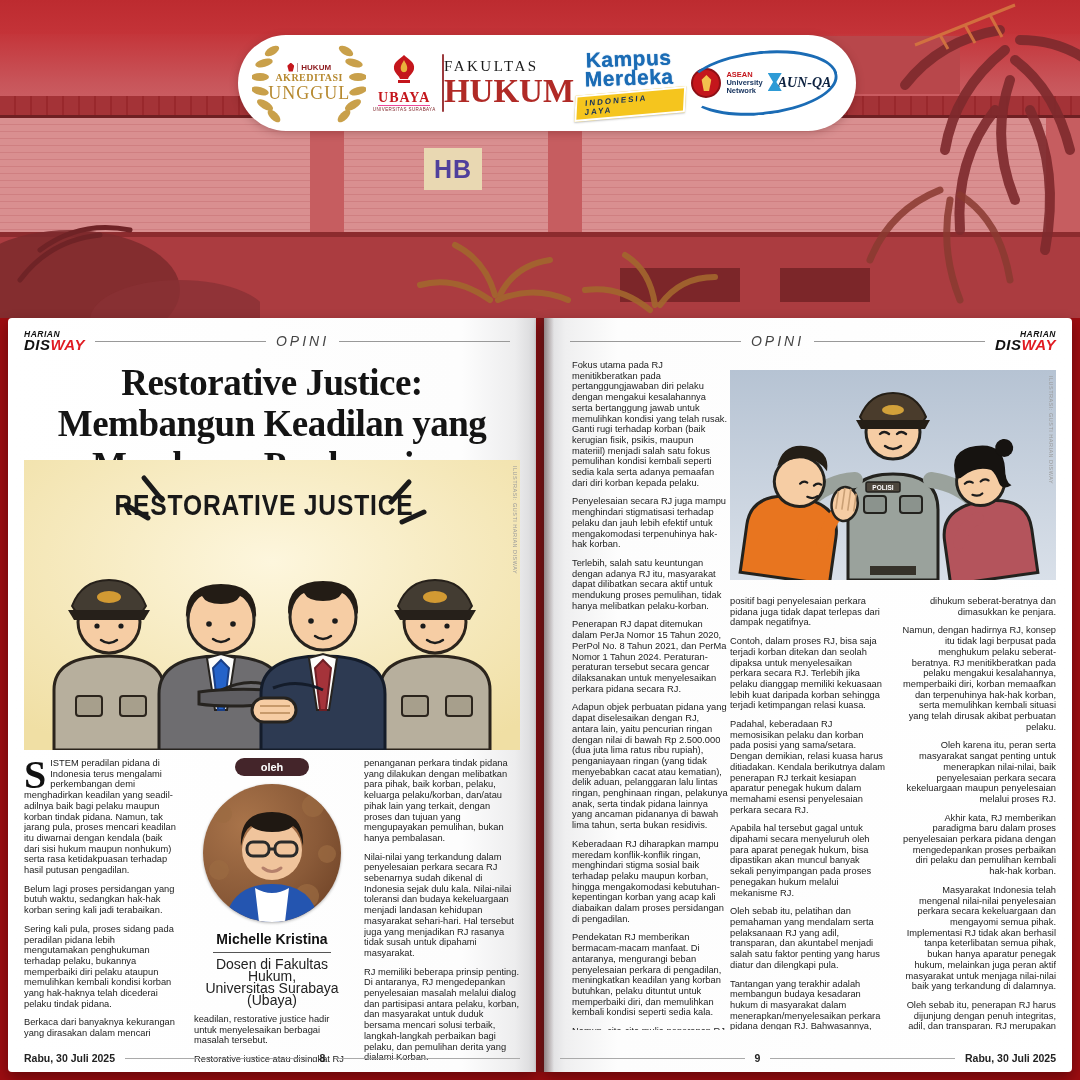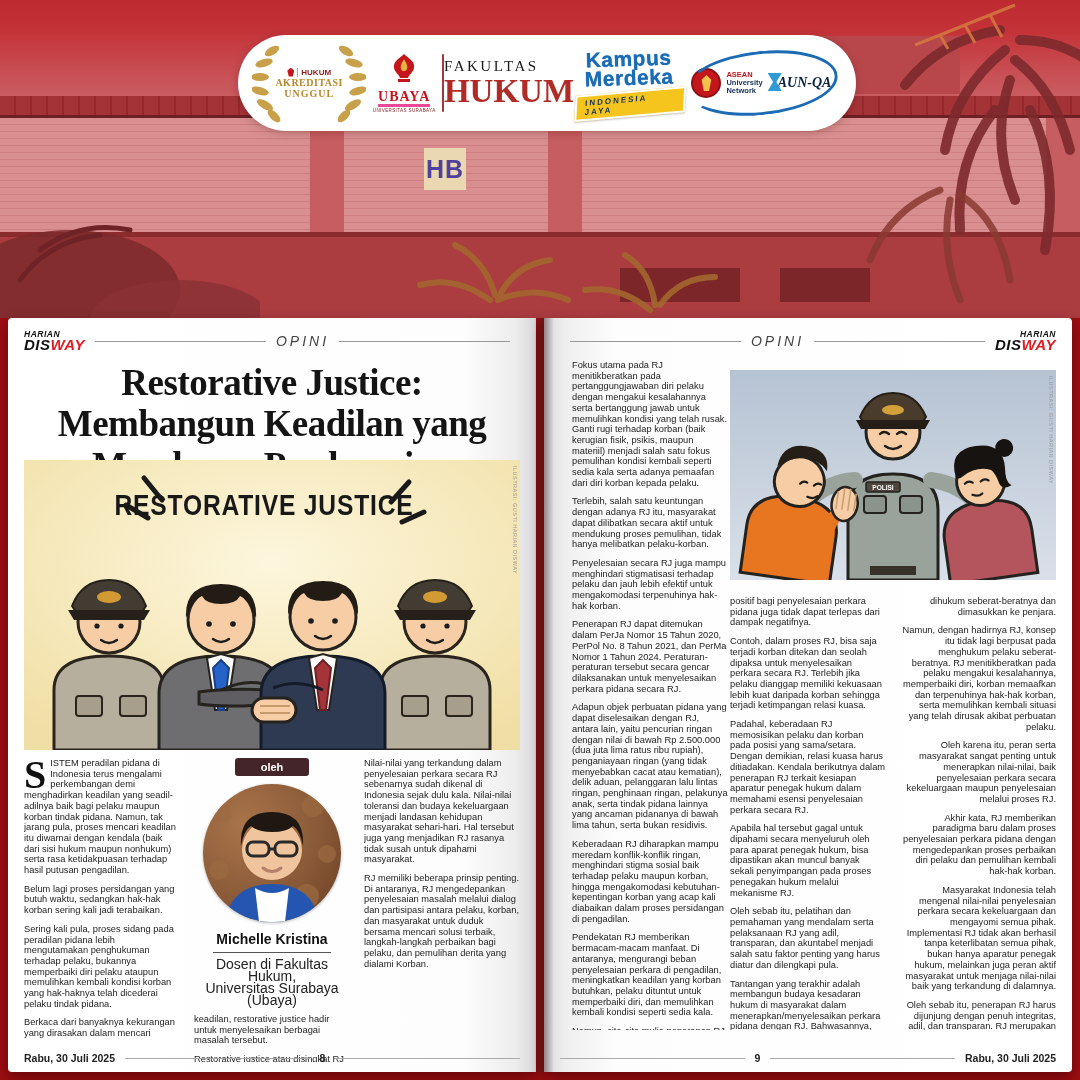--- a/index.html
+++ b/index.html
@@ -15,41 +15,41 @@
   .hero-window2 { position:absolute; top:36px; left:700px; width:260px; height:58px; background:#b8474b; }
   .hero-tilestrip { position:absolute; top:96px; left:0; right:0; height:22px;
     background:repeating-linear-gradient(90deg,#a43337 0 14px,#99282c 14px 16px); }
   .hero-band { position:absolute; top:118px; left:0; right:0; height:116px;
     background:repeating-linear-gradient(180deg,#d98f90 0 6px,#cf7f81 6px 7px); }
   .hero-band .vstripe { position:absolute; top:0; bottom:0; width:34px; background:#c65d60; }
   .hero-rail-top { position:absolute; top:115px; left:0; right:0; height:4px; background:#6e1f22; }
   .hero-rail-bot { position:absolute; top:232px; left:0; right:0; height:5px; background:#8c2b2e; }
   .hero-lower { position:absolute; top:237px; left:0; right:0; height:81px; background:#ab3c40; }
   .hero-slit { position:absolute; top:268px; height:34px; background:#7c2629; }
-  .hb-sign { position:absolute; top:148px; left:424px; width:42px; height:42px; background:#e9d8b2;
+  .hb-sign { position:absolute; top:148px; left:424px; width:58px; height:42px; background:#e9d8b2;
     color:#50409c; font-weight:bold; font-size:25px; display:flex; align-items:center; justify-content:center;
     letter-spacing:1px; }
   .hero svg.flora { position:absolute; }
 
   
   .pill-banner { position:absolute; top:35px; left:238px; width:618px; height:96px; background:#fff;
     border-radius:52px; z-index:9; display:flex; align-items:center; justify-content:space-between;
     padding:6px 18px 6px 14px; box-shadow:0 2px 8px rgba(60,0,0,.25); }
   .akr { position:relative; width:118px; height:84px; display:flex; flex-direction:column;
     align-items:center; justify-content:center; }
   .akr-small { display:flex; align-items:center; gap:3px; font-size:8px; font-weight:bold; color:#8d1a1e; }
   .akr-crest { width:7px; height:9px; background:#c4161c; clip-path:polygon(50% 0,100% 35%,78% 100%,22% 100%,0 35%); }
   .akr-sep { width:1px; height:9px; background:#b99; }
   .akr-l1 { font-family:"Liberation Serif",serif; font-weight:bold; color:#b6892f; font-size:10px; letter-spacing:.5px;text-align:right; }
-  .akr-l2 { font-family:"Liberation Serif",serif; font-weight:bold; color:#b6892f; font-size:10px; letter-spacing:1px; }
+  .akr-l2 { font-family:"Liberation Serif",serif; font-weight:normal; color:#b6892f; font-size:18px; letter-spacing:1px; }
   .laurel { position:absolute; top:2px; width:30px; height:80px; }
   .laurel.left { left:0; } .laurel.right { right:0; transform:scaleX(-1); }
   .ubaya { display:flex; flex-direction:column; align-items:center; width:78px; }
   .ubaya-name { font-family:"Liberation Serif",serif; font-weight:bold; color:#c4161c; font-size:14px;
-    letter-spacing:1px; border-bottom:3px solid #ec4899; line-height:1.1; }
+    letter-spacing:1px; border-bottom:1px solid #ec4899; line-height:1.1; }
   .ubaya-sub { font-size:4.5px; color:#7a1d20; letter-spacing:.4px; margin-top:1px; }
   .banner-divider { width:2px; height:58px; background:#9c3a3d; border-radius:1px; }
   .fh { display:flex; flex-direction:column; line-height:1; }
   .fh-1 { font-family:"Liberation Serif",serif; color:#1a1a1a; font-size:15px; letter-spacing:2.5px; }
   .fh-2 { font-family:"Liberation Serif",serif; color:#b02a26; font-weight:bold; font-size:33px; margin-top:1px; }
   .km { display:flex; flex-direction:column; align-items:center; transform:rotate(-2deg); }
   .km-w { color:#1b6cb5; font-weight:bold; font-size:21px; line-height:.92; letter-spacing:.5px;
     text-shadow:0 0 1px #1b6cb5; }
   .km-ribbon { margin-top:3px; background:#f5c51e; border:2px solid #fff; box-shadow:0 1px 2px rgba(0,0,0,.25);
     color:#14315c; font-weight:bold; font-size:8px; letter-spacing:2px; padding:2px 8px; transform:rotate(-3deg) skewX(-8deg); }
@@ -99,21 +99,21 @@
 
   .cols { position:relative; margin-top:8px; height:312px; }
   .col { position:absolute; top:0; bottom:8px; width:156px; overflow:hidden; }
   .col.c1 { left:0; } .col.c2 { left:170px; } .col.c3 { left:340px; }
   .col p { font-size:9.3px; line-height:10.7px; color:#1c1c1c; margin-bottom:8px; text-align:left; }
   .dropcap-first p:first-child::first-letter { float:left; font-family:"Liberation Serif",serif;
     font-size:40px; line-height:30px; padding:2px 4px 0 0; font-weight:bold; color:#111; }
 
   .author-card { display:flex; flex-direction:column; align-items:center; margin-bottom:8px; }
   .oleh-pill { background:#44252a; color:#fff; font-size:11px; font-weight:bold; padding:3px 26px;
-    border-radius:3px; }
+    border-radius:9px; }
   .avatar { margin-top:8px; width:138px; height:138px; border-radius:50%; overflow:hidden;
     box-shadow:0 1px 3px rgba(0,0,0,.3); }
   .author-name { margin-top:9px; font-weight:bold; font-size:14px; color:#111; }
   .author-sep { margin-top:5px; width:118px; height:1px; background:#555; }
   .author-title { margin-top:5px; font-size:14px; line-height:12px; color:#222; text-align:center; }
 
   .page-footer { position:absolute; left:16px; right:16px; bottom:8px; display:flex; align-items:center;
     gap:10px; font-size:10.5px; font-weight:bold; color:#222; }
   .frule { flex:1; height:1px; background:#aaa; }
   .pageno { font-size:10.5px; font-weight:bold; color:#222; }
@@ -396,20 +396,21 @@
             <span data-name="author-title-line1">Dosen di Fakultas Hukum,</span><br>
             <span data-name="author-title-line2">Universitas Surabaya (Ubaya)</span>
           </div>
         </div>
         <div data-name="text-column-2-body">
             <p data-name="body-paragraph">keadilan, restorative justice hadir untuk menyelesaikan berbagai masalah tersebut.</p>
             <p data-name="body-paragraph">Restorative justice atau disingkat RJ merupakan pendekatan dalam</p>
           </div>
       </div>
       <div class="col c3" data-name="text-column-3">
+          <p data-name="body-paragraph">penanganan perkara tindak pidana yang dilakukan dengan melibatkan para pihak, baik korban, pelaku, keluarga pelaku/korban, dan/atau pihak lain yang terkait, dengan proses dan tujuan yang mengupayakan pemulihan, bukan hanya pembalasan.</p>
           <p data-name="body-paragraph">Nilai-nilai yang terkandung dalam penyelesaian perkara secara RJ sebenarnya sudah dikenal di Indonesia sejak dulu kala. Nilai-nilai toleransi dan budaya kekeluargaan menjadi landasan kehidupan masyarakat sehari-hari. Hal tersebut juga yang menjadikan RJ rasanya tidak susah untuk dipahami masyarakat.</p>
           <p data-name="body-paragraph">RJ memiliki beberapa prinsip penting. Di antaranya, RJ mengedepankan penyelesaian masalah melalui dialog dan partisipasi antara pelaku, korban, dan masyarakat untuk duduk bersama mencari solusi terbaik, langkah-langkah perbaikan bagi pelaku, dan pemulihan derita yang dialami Korban.</p>
         </div>
     </div>
 
     <div class="page-footer" data-name="left-page-footer">
       <span data-name="footer-date">Rabu, 30 Juli 2025</span>
       <div class="frule" data-name="rule"></div>
       <span class="pageno" data-name="page-number">8</span>
       <div class="frule" data-name="rule"></div>
@@ -423,22 +424,22 @@
       <div class="opini-rule" data-name="rule"></div>
       <div class="brand" style="text-align:right" data-name="harian-disway-logo">
         <span class="b1" data-name="brand-harian">HARIAN</span>
         <span class="b2" data-name="brand-disway"><span data-name="brand-dis">DIS</span><span class="way" data-name="brand-way">WAY</span></span>
       </div>
     </div>
 
     <div class="rp-body" data-name="right-page-body">
       <div class="rp-col rp-c1" data-name="text-column-1">
           <p data-name="body-paragraph">Fokus utama pada RJ menitikberatkan pada pertanggungjawaban diri pelaku dengan mengakui kesalahannya serta bertanggung jawab untuk memulihkan kondisi yang telah rusak. Ganti rugi terhadap korban (baik kerugian fisik, psikis, maupun materiil) menjadi salah satu fokus pemulihan kondisi kembali seperti sedia kala serta adanya pemaafan dari diri korban kepada pelaku.</p>
+          <p data-name="body-paragraph">Penyelesaian secara RJ juga mampu menghindari stigmatisasi terhadap pelaku dan jauh lebih efektif untuk mengakomodasi terpenuhinya hak-hak korban.</p>
           <p data-name="body-paragraph">Terlebih, salah satu keuntungan dengan adanya RJ itu, masyarakat dapat dilibatkan secara aktif untuk mendukung proses pemulihan, tidak hanya melibatkan pelaku-korban.</p>
-          <p data-name="body-paragraph">Penyelesaian secara RJ juga mampu menghindari stigmatisasi terhadap pelaku dan jauh lebih efektif untuk mengakomodasi terpenuhinya hak-hak korban.</p>
           <p data-name="body-paragraph">Penerapan RJ dapat ditemukan dalam PerJa Nomor 15 Tahun 2020, PerPol No. 8 Tahun 2021, dan PerMa Nomor 1 Tahun 2024. Peraturan-peraturan tersebut secara gencar dilaksanakan untuk menyelesaikan perkara pidana secara RJ.</p>
           <p data-name="body-paragraph">Adapun objek perbuatan pidana yang dapat diselesaikan dengan RJ, antara lain, yaitu pencurian ringan dengan nilai di bawah Rp 2.500.000 (dua juta lima ratus ribu rupiah), penganiayaan ringan (yang tidak menyebabkan cacat atau kematian), delik aduan, pelanggaran lalu lintas ringan, penghinaan ringan, pelakunya anak, serta tindak pidana lainnya yang ancaman pidananya di bawah lima tahun, serta bukan residivis.</p>
           <p data-name="body-paragraph">Keberadaan RJ diharapkan mampu meredam konflik-konflik ringan, menghindari stigma sosial baik terhadap pelaku maupun korban, hingga mengakomodasi kebutuhan-kepentingan korban yang acap kali diabaikan dalam proses persidangan di pengadilan.</p>
           <p data-name="body-paragraph">Pendekatan RJ memberikan bermacam-macam manfaat. Di antaranya, mengurangi beban penyelesaian perkara di pengadilan, meningkatkan keadilan yang korban butuhkan, pelaku dituntut untuk memperbaiki diri, dan memulihkan kembali kondisi seperti sedia kala.</p>
           <p data-name="body-paragraph">Namun, cita-cita mulia penerapan RJ masih jauh dari kata sempurna. Hadirnya RJ yang membawa dampak</p>
         </div>
 
       <div class="ill2" data-name="reconciliation-illustration">
         <svg width="326" height="210" viewBox="0 0 326 210">
           <defs>

